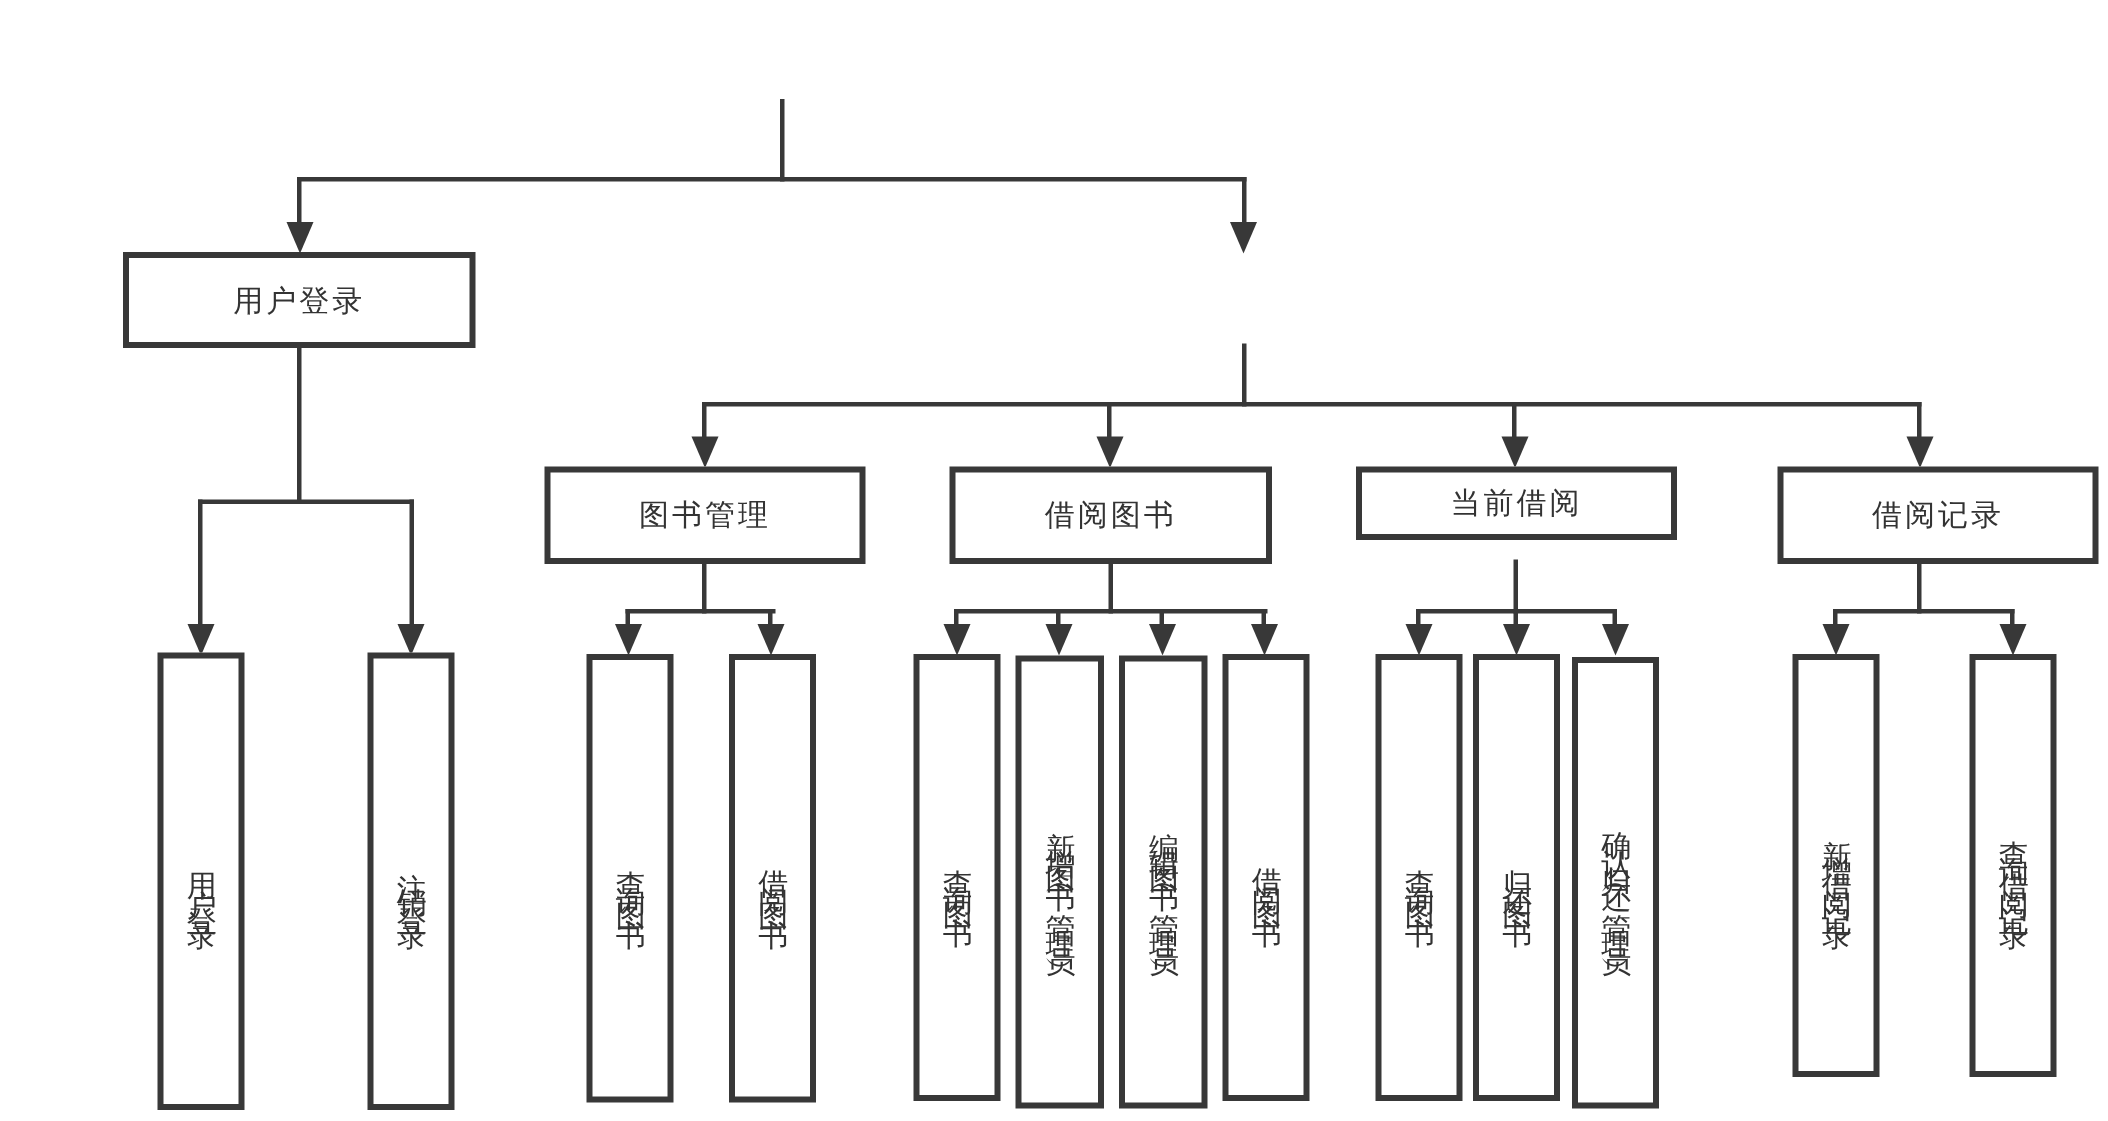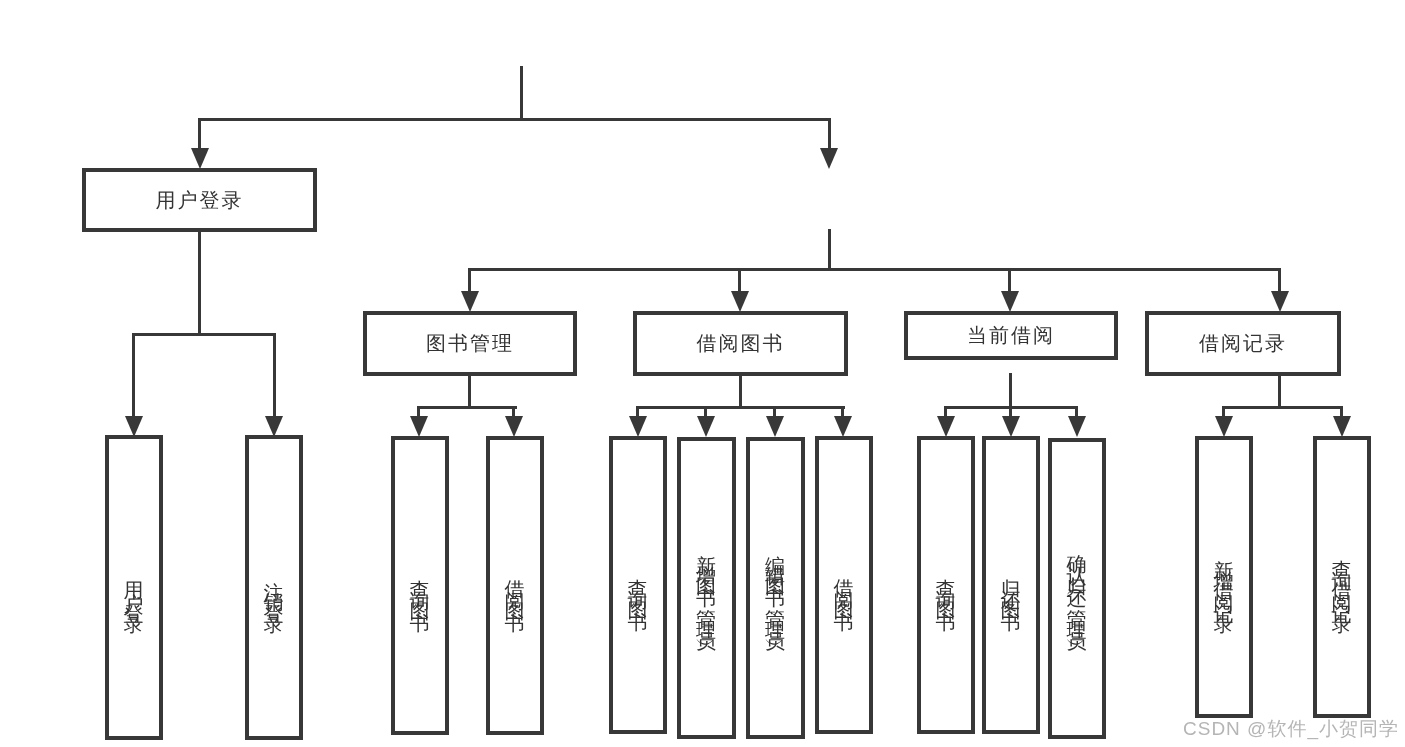--- a/index.html
+++ b/index.html
@@ -98,21 +98,21 @@
 
   <div class="box" style="left:363px;top:311px;width:214px;height:65px">
     <span class="hlabel">图书管理</span>
   </div>
   <div class="box" style="left:633px;top:311px;width:215px;height:65px">
     <span class="hlabel">借阅图书</span>
   </div>
   <div class="box" style="left:904px;top:311px;width:214px;height:49px">
     <span class="hlabel">当前借阅</span>
   </div>
-  <div class="box" style="left:1145px;top:311px;width:196px;height:65px">
+  <div class="box" style="left:1185px;top:311px;width:214px;height:65px">
     <span class="hlabel">借阅记录</span>
   </div>
 
   <div class="box" style="left:105px;top:435px;width:58px;height:305px">
     <span class="vlabel">用户登录</span>
   </div>
   <div class="box" style="left:245px;top:435px;width:58px;height:305px">
     <span class="vlabel">注销登录</span>
   </div>
 
@@ -146,15 +146,14 @@
     <span class="vlabel">确认归还（管理员）</span>
   </div>
 
   <div class="box" style="left:1195px;top:436px;width:58px;height:282px">
     <span class="vlabel">新增借阅记录</span>
   </div>
   <div class="box" style="left:1313px;top:436px;width:58px;height:282px">
     <span class="vlabel">查询借阅记录</span>
   </div>
 
-  <div class="watermark">CSDN @软件_小贺同学</div>
 
 </div>
 
 </body></html>

